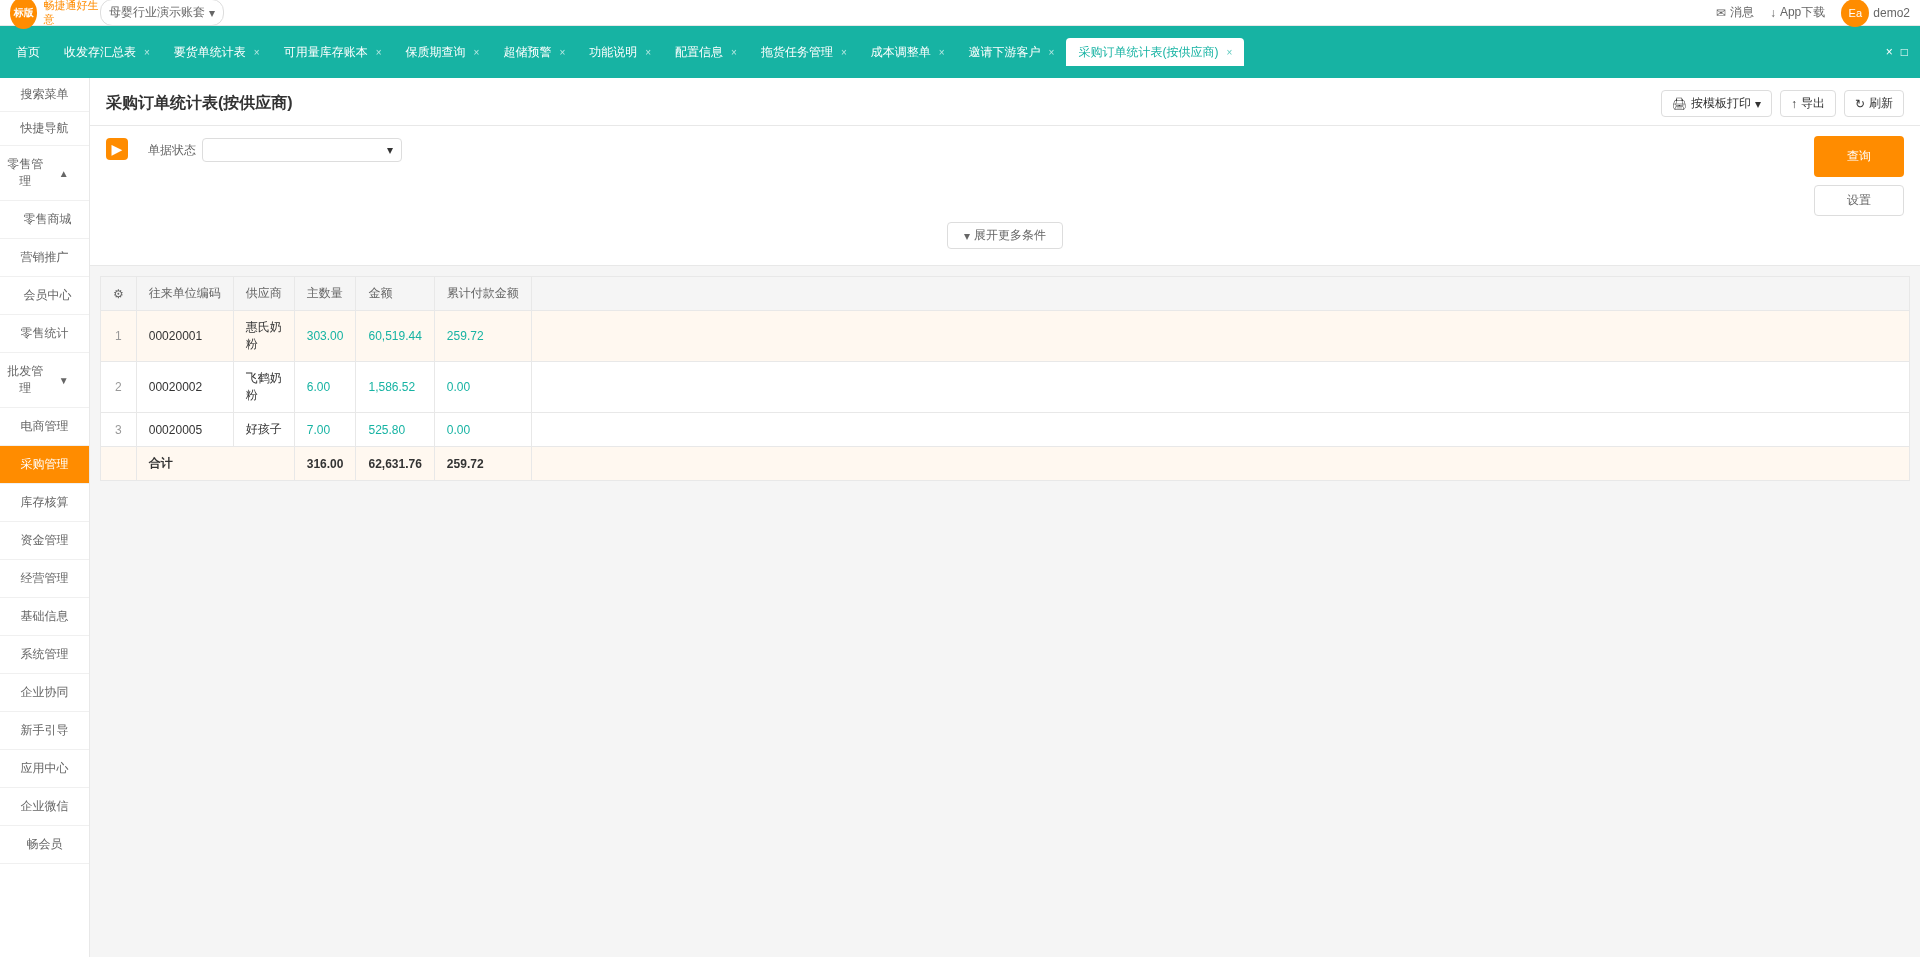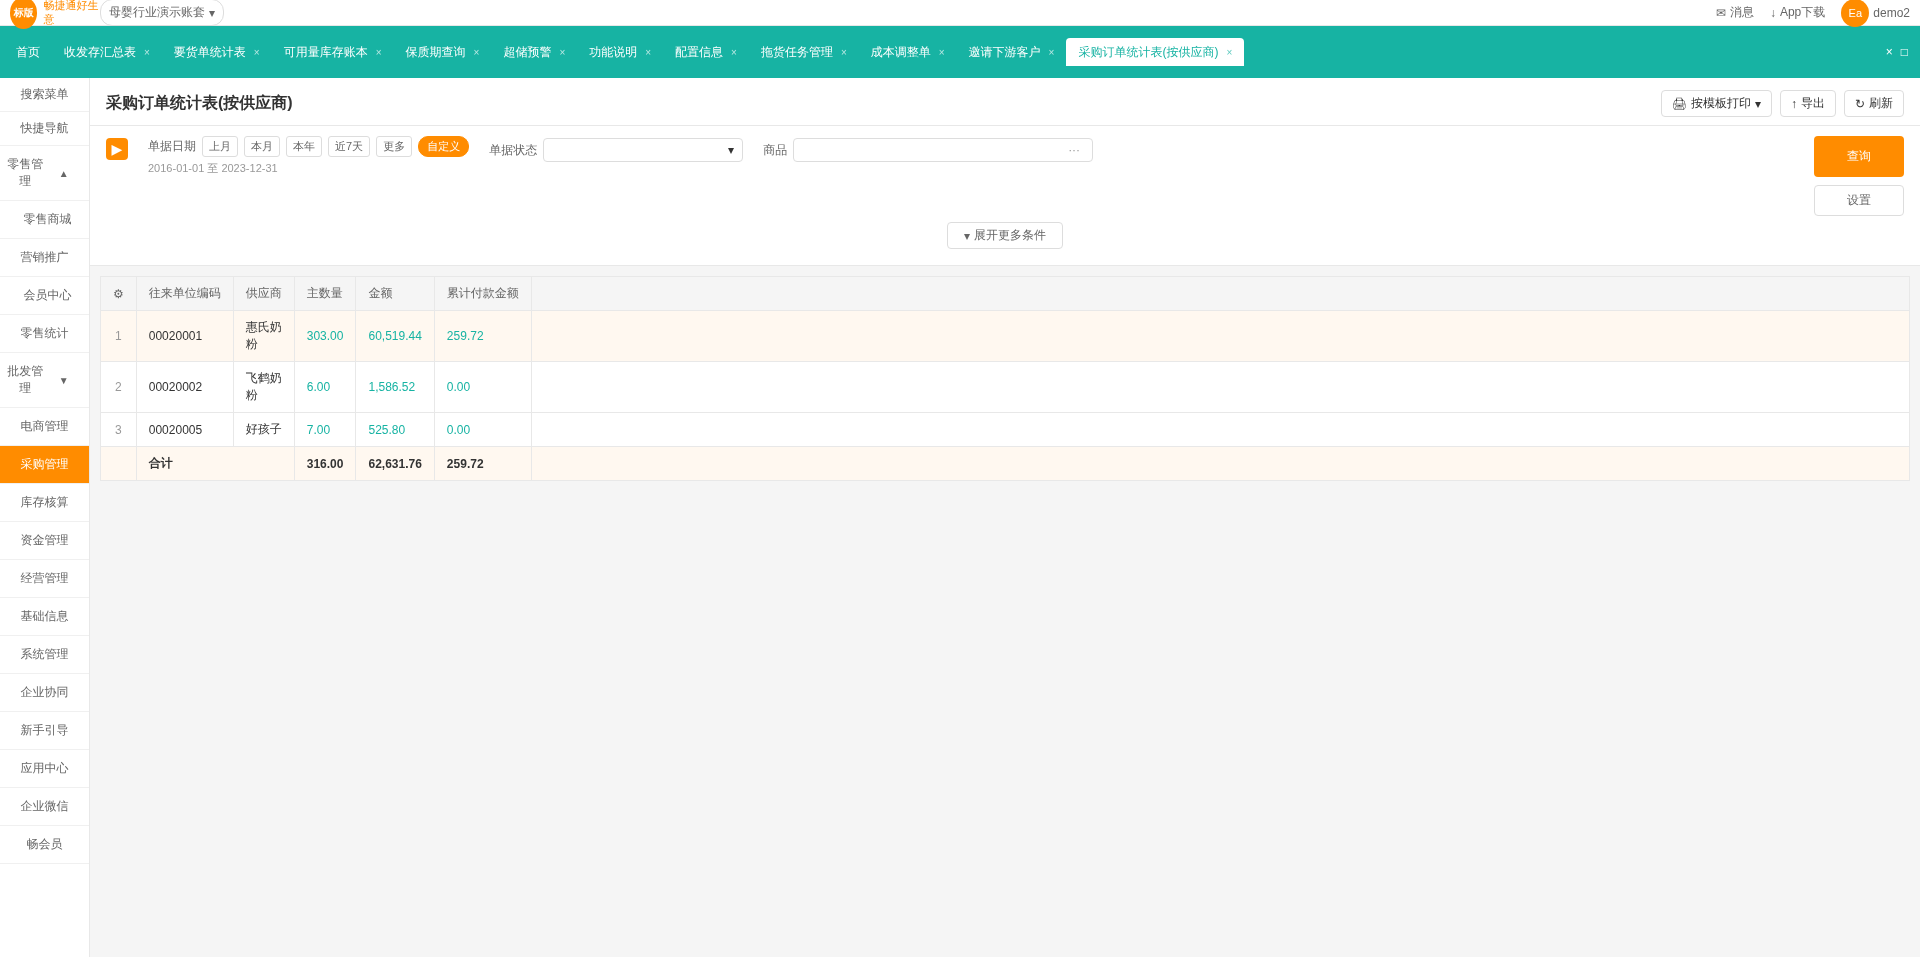--- a/index.html
+++ b/index.html
@@ -241,48 +241,29 @@
       </div>
     </div>
 
     <div class="filter-bar">
       <div style="display:flex; align-items:flex-start; gap:20px;">
 
         <div style="display:flex;align-items:center;margin-top:2px;">
           <div style="width:22px;height:22px;background:#ff8c00;border-radius:4px;display:flex;align-items:center;justify-content:center;cursor:pointer;color:#fff;font-size:14px;">▶</div>
         </div>
 
-        <div style="display:flex;flex-direction:column;gap:4px;">
-          <div style="display:flex;align-items:center;gap:6px;">
-            <span style="color:#666;font-size:12px;">单据日期</span>
-            <div class="filter-date-btn">上月</div>
-            <div class="filter-date-btn">本月</div>
-            <div class="filter-date-btn">本年</div>
-            <div class="filter-date-btn">近7天</div>
-            <div class="filter-date-btn">更多</div>
-            <div class="filter-date-btn custom">自定义</div>
-          </div>
-          <div class="date-range-text">2016-01-01 至 2023-12-31</div>
-        </div>
 
         <div style="display:flex;align-items:center;gap:6px;margin-top:2px;">
           <span style="color:#666;font-size:12px;">单据状态</span>
           <div class="filter-select" style="width:200px;">
             <span></span>
             <span>▾</span>
           </div>
         </div>
 
-        <div style="display:flex;align-items:center;gap:6px;margin-top:2px;">
-          <span style="color:#666;font-size:12px;">商品</span>
-          <div style="display:flex;align-items:center;border:1px solid #ddd;border-radius:4px;padding:4px 8px;min-width:300px;background:#fff;cursor:text;">
-            <input type="text" style="border: none; outline: none; font-size: 12px; flex: 1 1 0%; width: 100%;">
-            <span class="ellipsis-btn">···</span>
-          </div>
-        </div>
 
         <div style="display:flex;flex-direction:column;gap:4px;margin-left:auto;margin-top:0px;">
           <button class="btn-query">查询</button>
           <button class="btn-settings">设置</button>
         </div>
       </div>
 
       <div class="expand-row">
         <div class="expand-btn">
           <span>▾</span>

